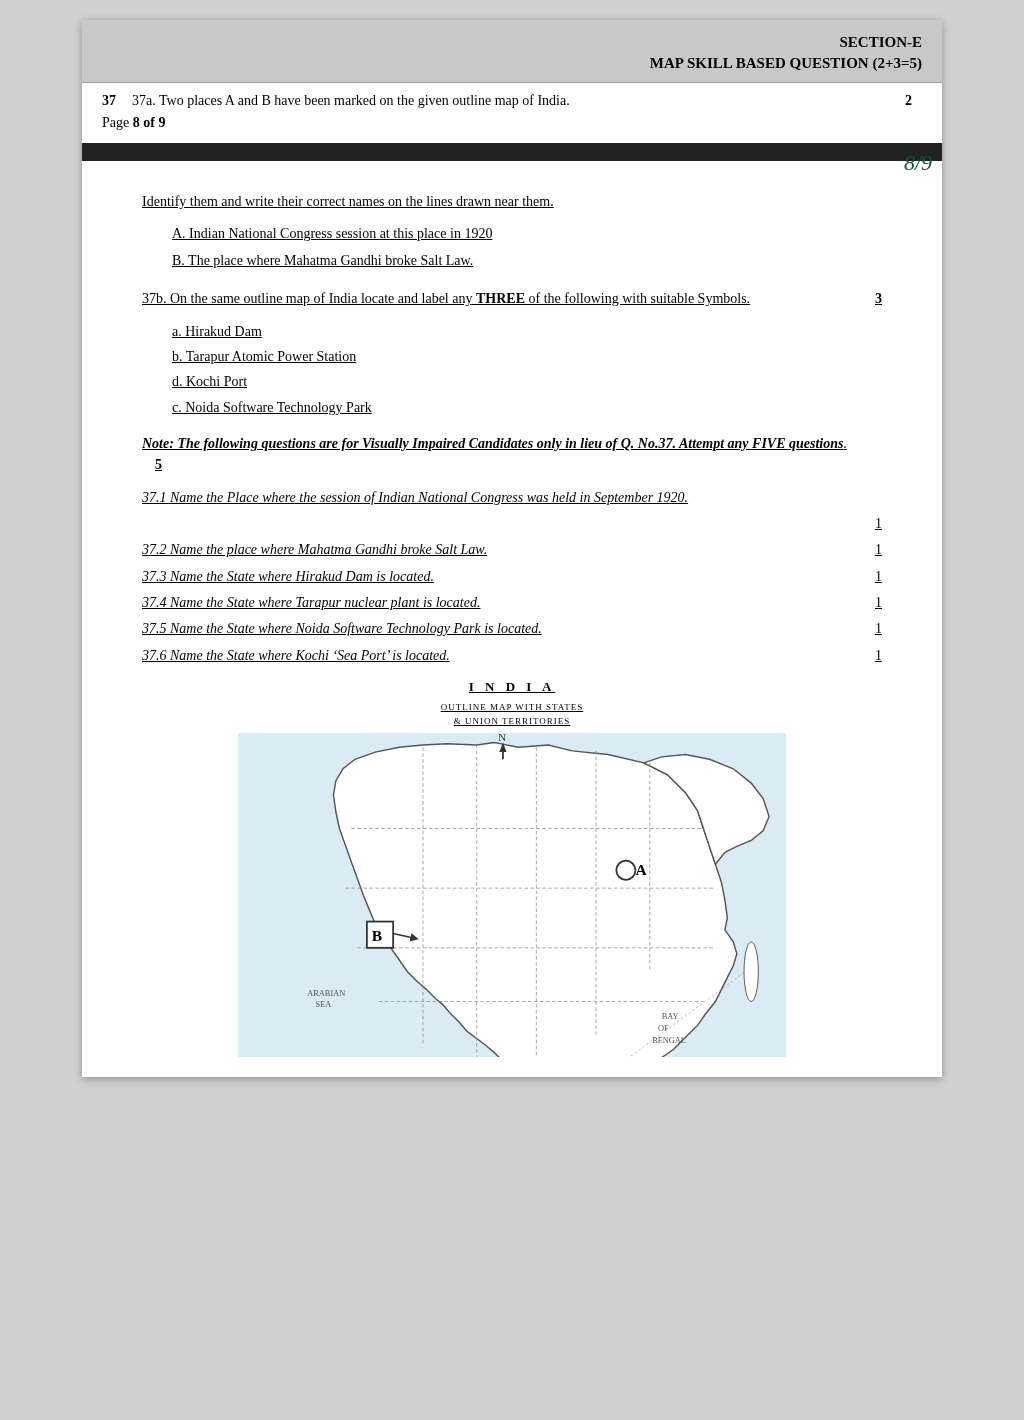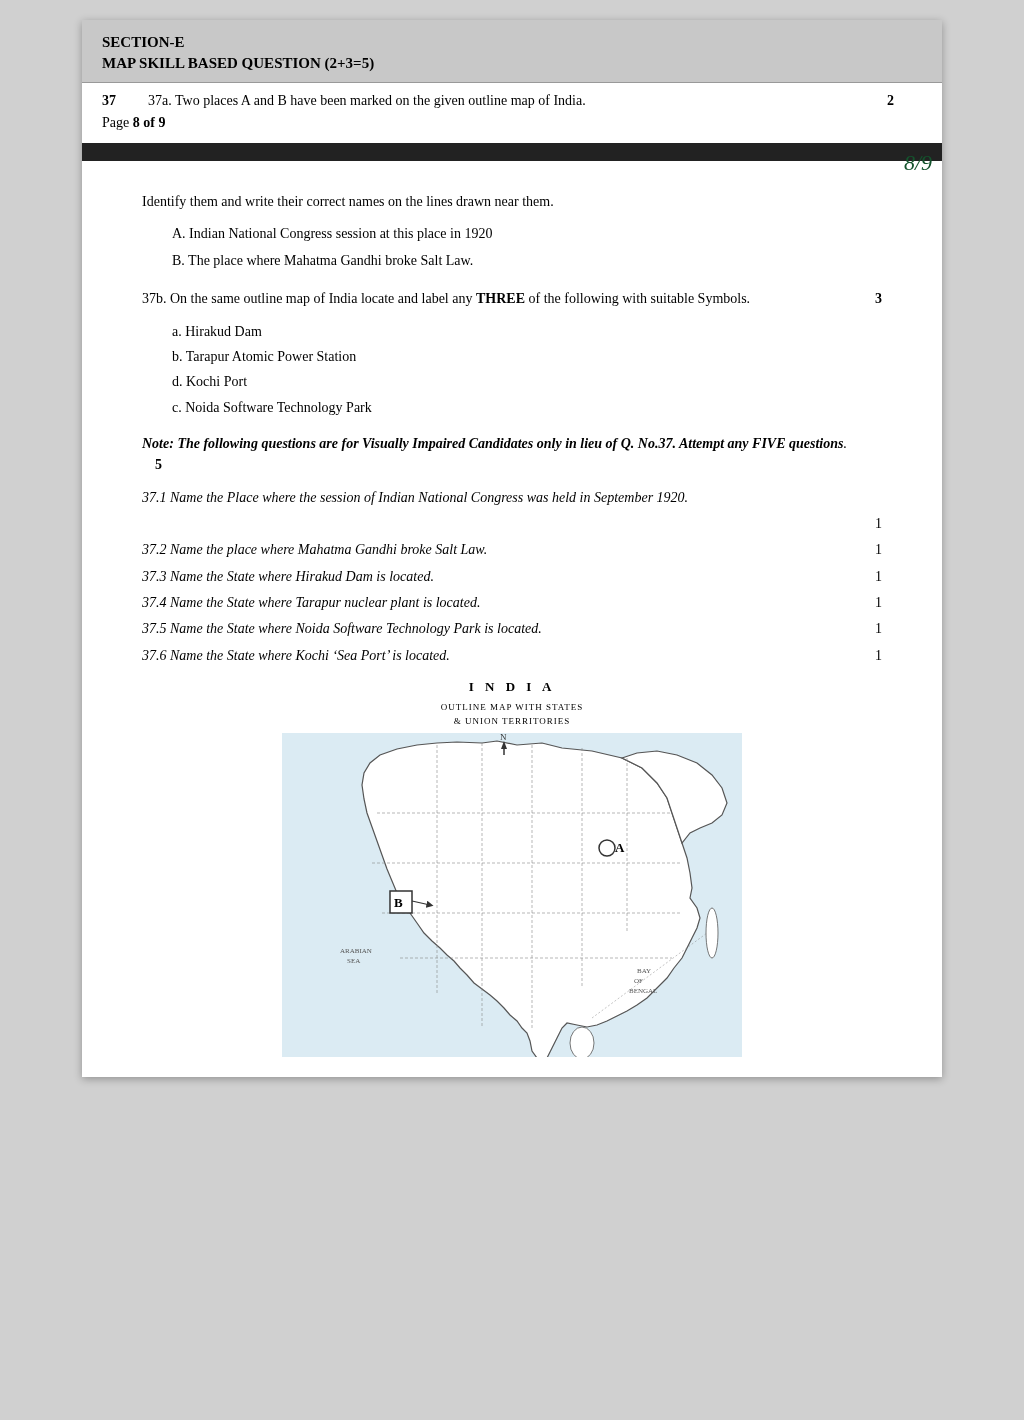--- a/index.html
+++ b/index.html
@@ -11,47 +11,46 @@
       padding: 20px;
     }
     .page-wrapper {
       width: 860px;
       background: white;
       position: relative;
       box-shadow: 0 2px 8px rgba(0,0,0,0.3);
     }
     .section-header {
       background: #c8c8c8;
-      text-align: left;
+      text-align: right;
       padding: 14px 20px 10px 20px;
       border-bottom: 1px solid #999;
     }
     .section-header .section-title {
       font-size: 15px;
       font-weight: bold;
     }
     .section-header .section-subtitle {
       font-size: 15px;
       font-weight: bold;
       margin-top: 4px;
     }
     .question-row {
       display: flex;
       justify-content: space-between;
       align-items: flex-end;
-      padding: 10px 48px 4px 20px;
+      padding: 10px 30px 4px 20px;
       font-size: 14px;
     }
     .question-number {
       font-weight: bold;
       min-width: 30px;
     }
     .question-text {
       flex: 1;
-      margin-left: 16px;
     }
     .marks {
       font-weight: bold;
       min-width: 20px;
       text-align: right;
     }
     .page-indicator {
       padding: 2px 20px 8px 20px;
       font-size: 14px;
     }
@@ -69,20 +68,21 @@
     .dark-bar {
       background: #222;
       height: 18px;
       width: 100%;
       margin-top: 4px;
     }
     .content-area {
       padding: 30px 60px 20px 60px;
       font-size: 14px;
       line-height: 1.6;
+      text-decoration: underline;
     }
     .identify-text {
       margin-bottom: 10px;
     }
     .list-alpha {
       list-style: none;
       margin-left: 30px;
       margin-bottom: 16px;
     }
     .list-alpha li {
@@ -160,21 +160,21 @@
     .blank-marks {
       min-width: 20px;
       text-align: right;
     }
     .map-container {
       display: flex;
       justify-content: center;
       margin-top: 10px;
     }
     .map-box {
-      width: 460px;
+      width: 549px;
       height: 380px;
       position: relative;
       overflow: hidden;
     }
     .map-title {
       text-align: center;
       font-size: 13px;
       font-weight: bold;
       letter-spacing: 4px;
       margin-bottom: 2px;

